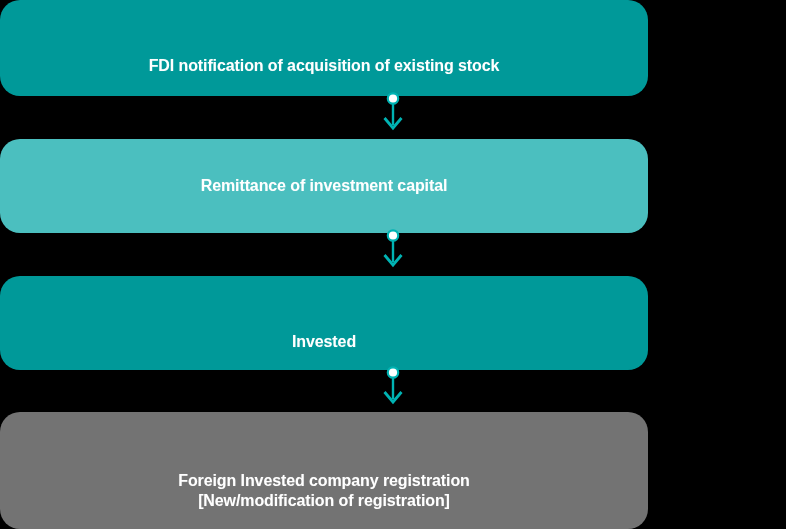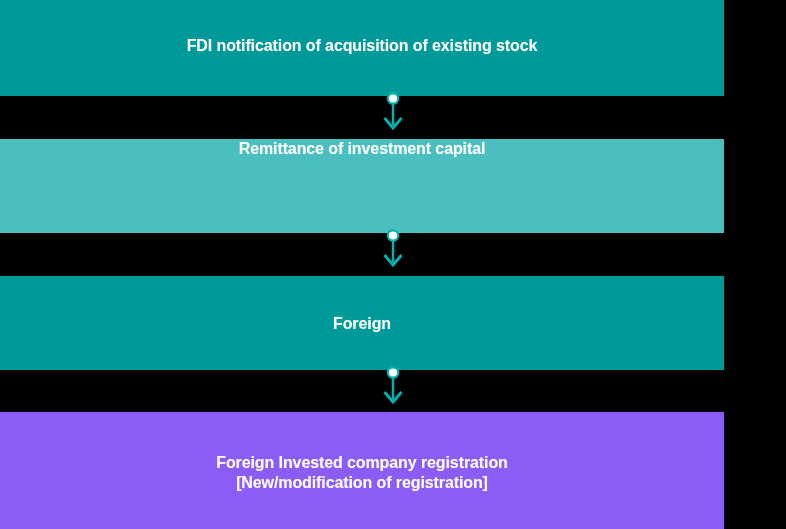--- a/index.html
+++ b/index.html
@@ -11,25 +11,26 @@
     position: relative;
     width: 786px;
     height: 529px;
     background: #000000;
     overflow: hidden;
     font-family: "Liberation Sans", "DejaVu Sans", sans-serif;
   }
   .band {
     position: absolute;
     left: 0;
-    width: 724px;
+    width: 648px;
     display: flex;
-    align-items: flex-start;
+    align-items: center;
     justify-content: center;
     box-sizing: border-box;
+    border-radius: 20px;
   }
   .band-label {
     color: #ffffff;
     font-weight: bold;
     font-size: 16px;
     line-height: 1.28;
     text-align: center;
     letter-spacing: -0.1px;
     white-space: pre-line;
     text-shadow: 0 0 1px rgba(255,255,255,0.25);
@@ -51,23 +52,23 @@
 
 <div id="flowchart" style="width: 786px; height: 529px; background: rgb(0, 0, 0);">
 
   <div class="band" style="top: 0px; height: 96px; background: rgb(0, 153, 153); padding-top: 36px;">
     <div class="band-label">FDI notification of acquisition of existing stock</div>
   </div>
   <div class="band" style="top: 139px; height: 94px; background: rgb(75, 191, 191); ">
     <div class="band-label">Remittance of investment capital</div>
   </div>
   <div class="band" style="top: 276px; height: 94px; background: rgb(0, 153, 153); padding-top: 38px;">
-    <div class="band-label">Foreign</div>
+    <div class="band-label">Invested</div>
   </div>
-  <div class="band" style="top: 412px; height: 117px; background: #8b5cf6; padding-top: 41px;">
+  <div class="band" style="top: 412px; height: 117px; background: #737373; padding-top: 41px;">
     <div class="band-label">Foreign Invested company registration
 [New/modification of registration]</div>
   </div>
 
   <div class="connector" style="top: 92px;">
     <svg viewBox="0 0 40 44" xmlns="http://www.w3.org/2000/svg">
       <line x1="20" y1="10" x2="20" y2="33" stroke="#00b3b3" stroke-width="2.4"></line>
       <path d="M11.5 26 L20 36 L28.5 26" fill="none" stroke="#00b3b3" stroke-width="2.8" stroke-linecap="butt" stroke-linejoin="miter"></path>
       <circle cx="20" cy="6.5" r="5.2" fill="#ffffff" stroke="#00b3b3" stroke-width="2.2"></circle>
     </svg>

